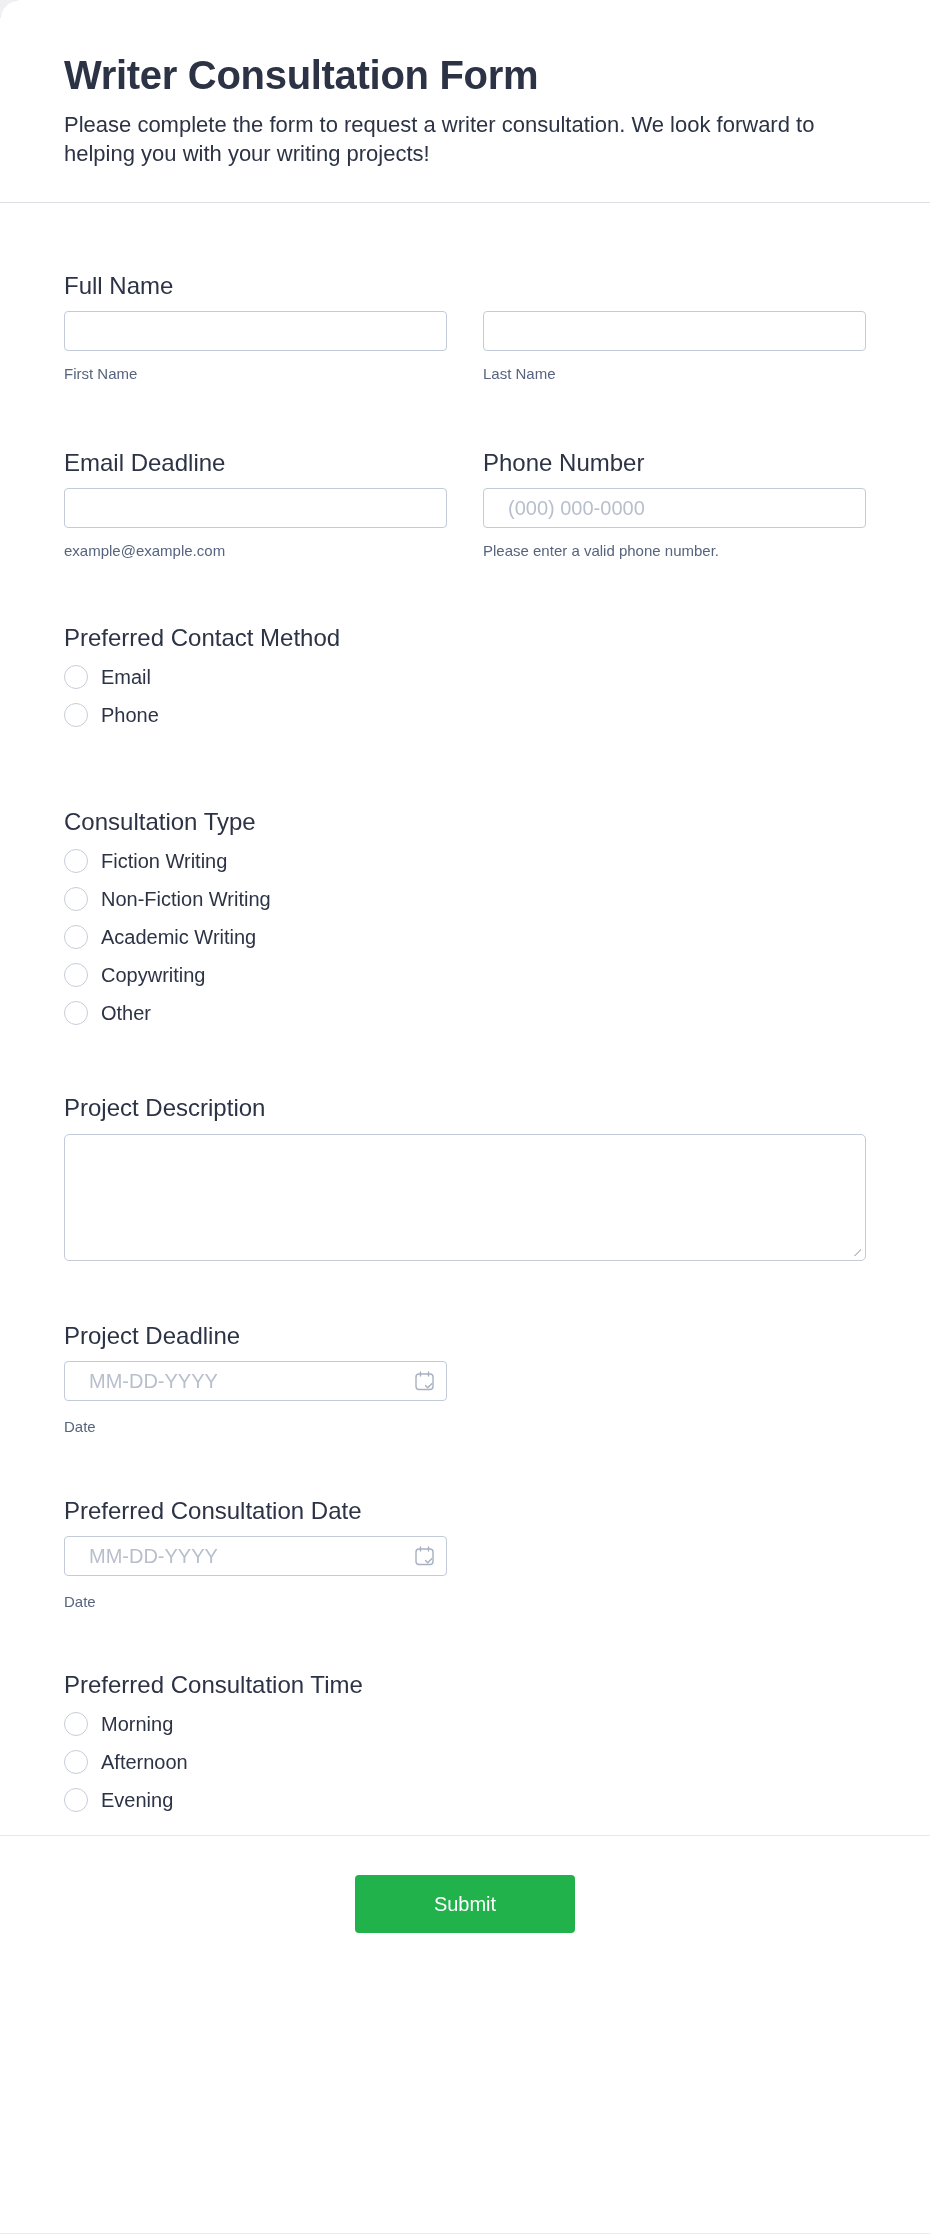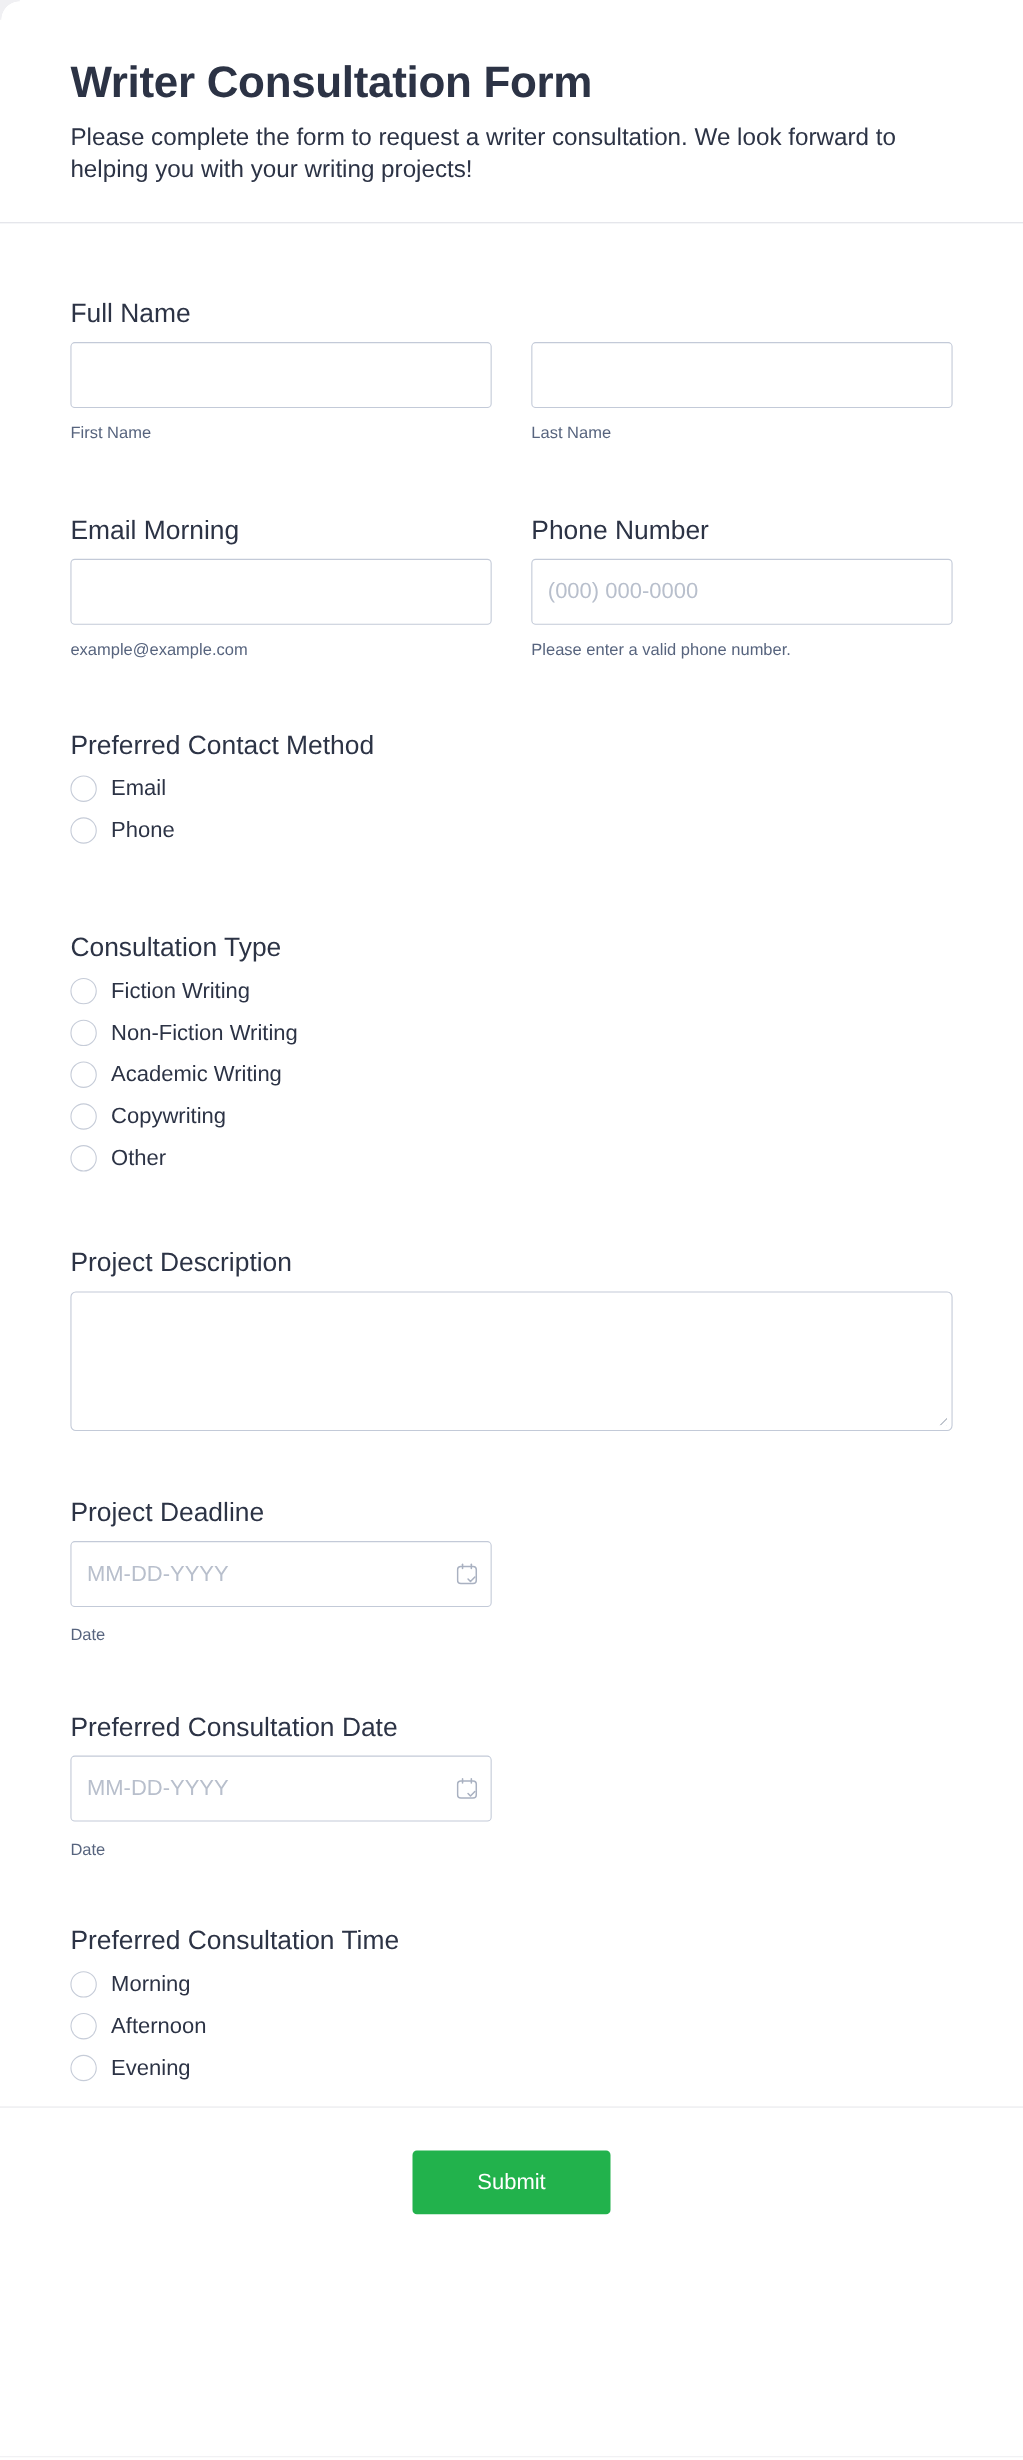--- a/index.html
+++ b/index.html
@@ -47,23 +47,23 @@
   .q-additional-comments{margin-top:71px;}
 
   .q-label{
     font-size:24px;line-height:26px;font-weight:500;color:#2c3345;
   }
   .control{margin-top:12px;}
   .two-col{display:flex;gap:36px;}
   .col{flex:1;min-width:0;}
 
   .text-input{
-    display:block;width:100%;height:60px;box-sizing:border-box;
+    display:block;width:100%;height:40px;box-sizing:border-box;
     border:1px solid #c3cad8;border-radius:4px;background:#fff;
-    padding:0 14px;font-size:20px;color:#2c3345;outline:none;
+    padding:0 24px;font-size:20px;color:#2c3345;outline:none;
     font-family:"Liberation Sans","DejaVu Sans",sans-serif;
   }
   input::placeholder,textarea::placeholder{color:#b8bfcc;opacity:1;}
   .sublabel{margin-top:13px;font-size:15px;line-height:20px;color:#57647e;}
   .sublabel-date{margin-top:16px;}
 
   .radio-row{display:flex;align-items:center;margin-top:14px;cursor:pointer;}
   .radio-row:first-of-type{margin-top:13px;}
   .radio{
     width:24px;height:24px;border-radius:50%;box-sizing:border-box;
@@ -89,21 +89,21 @@
 
   .date-wrap{position:relative;width:383px;margin-top:12px;}
   .date-wrap .text-input{padding-right:44px;}
   .calendar-icon{
     position:absolute;right:13px;top:50%;transform:translateY(-50%);
     width:19px;height:20px;pointer-events:auto;cursor:pointer;
   }
 
   .form-footer{padding:39px 0 49px 0;}
   .submit-btn{
-    display:block;margin:0 auto;width:180px;height:58px;
+    display:block;margin:0 auto;width:220px;height:58px;
     background:#22b24c;color:#ffffff;border:none;border-radius:4px;
     font-size:20px;font-weight:400;cursor:pointer;
     font-family:"Liberation Sans","DejaVu Sans",sans-serif;
   }
 </style>
 </head>
 <body>
 
 <div class="page">
   <div class="corner-notch"></div>
@@ -127,21 +127,21 @@
         <div class="col">
           <input type="text" class="text-input" value="" style="">
           <div class="sublabel">Last Name</div>
         </div>
       </div>
     </section>
 
     <section class="q q-email-phone">
       <div class="two-col">
         <div class="col">
-          <div class="q-label">Email Morning</div>
+          <div class="q-label">Email Deadline</div>
           <div class="control">
             <input type="text" class="text-input" value="" style="">
             <div class="sublabel">example@example.com</div>
           </div>
         </div>
         <div class="col">
           <div class="q-label">Phone Number</div>
           <div class="control">
             <input type="text" class="text-input" placeholder="(000) 000-0000" style="">
             <div class="sublabel">Please enter a valid phone number.</div>

